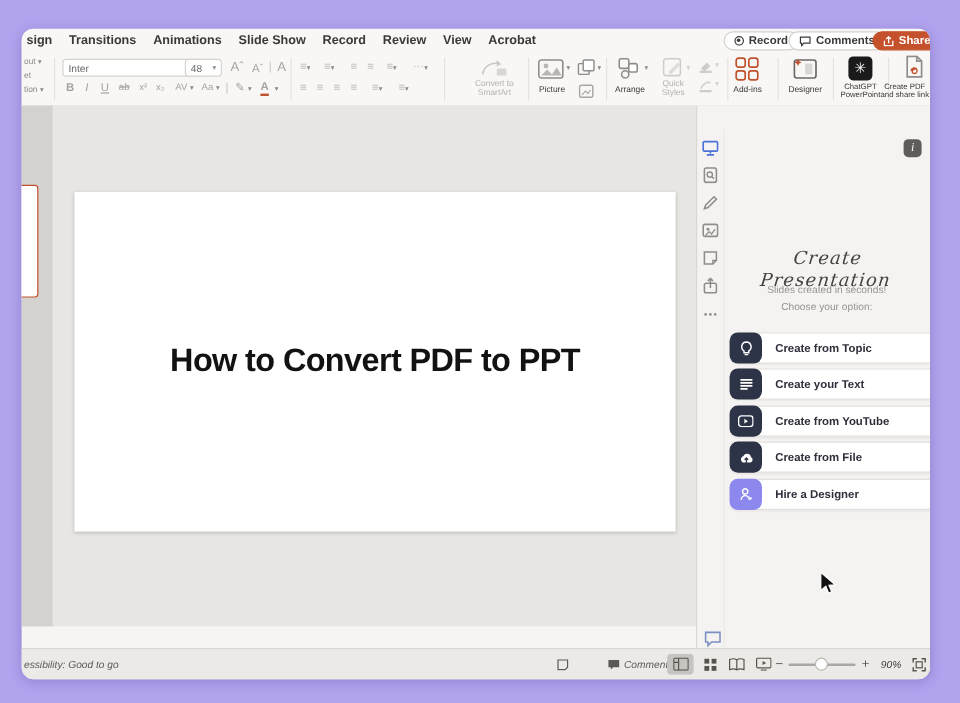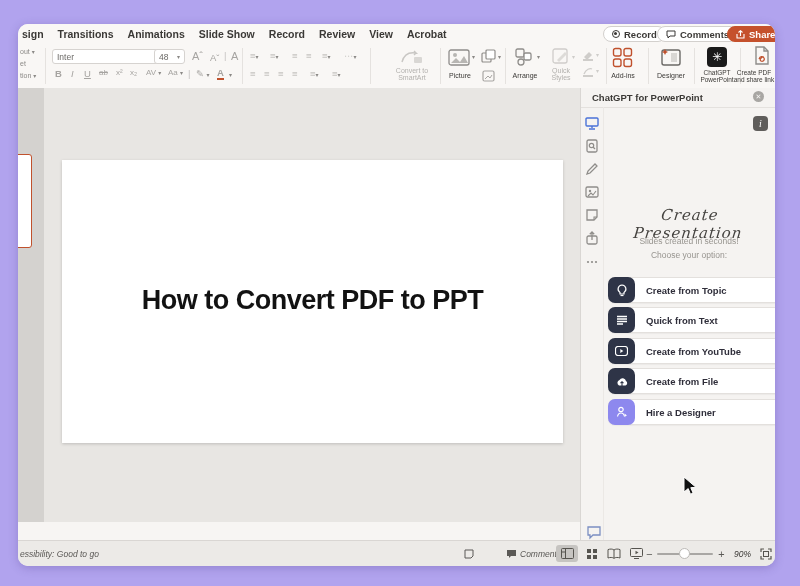--- a/index.html
+++ b/index.html
@@ -269,24 +269,20 @@
   </div>
 
   <div class="canvas">
     <div class="slide">
       <div class="slidetitle">How to Convert PDF to PPT</div>
     </div>
   </div>
 
 
   <div class="sidebar">
-    <div class="sb-header">
-      <span class="sb-title">ChatGPT for PowerPoint</span>
-      <span class="sb-close">✕</span>
-    </div>
     <div class="rail">
       <svg class="ricon" style="top:9px;" width="14" height="14" viewBox="0 0 14 14">
         <rect x="1" y="2" width="12" height="8" rx="1" fill="none" stroke="#4a72d8" stroke-width="1.4"></rect>
           <path d="M7 10v2M4 13h6" stroke="#4a72d8" stroke-width="1.4"></path>
       </svg>
       <svg class="ricon" style="top:32px;" width="14" height="14" viewBox="0 0 14 14">
         <rect x="2" y="1" width="10" height="12" rx="1.5" fill="none" stroke="#8f8d8a" stroke-width="1.3"></rect>
           <circle cx="6.5" cy="6.5" r="2.2" fill="none" stroke="#8f8d8a" stroke-width="1.2"></circle>
           <path d="M8 8l2 2" stroke="#8f8d8a" stroke-width="1.2"></path>
       </svg>
@@ -328,21 +324,21 @@
       </div>
       <span class="lbl">Create from Topic</span>
       <span class="chev">›</span>
     </div>
     <div class="sb-btn" style="top:219px;">
       <div class="iconsq" style="background:#2e3447;">
         <svg width="12" height="11" viewBox="0 0 12 11">
             <path d="M1 1.5h10M1 4h10M1 6.5h10M1 9h6" stroke="#fff" stroke-width="1.4"></path>
           </svg>
       </div>
-      <span class="lbl">Quick from Text</span>
+      <span class="lbl">Create your Text</span>
       <span class="chev">›</span>
     </div>
     <div class="sb-btn" style="top:250px;">
       <div class="iconsq" style="background:#2e3447;">
         <svg width="13" height="10" viewBox="0 0 13 10">
             <rect x=".5" y=".5" width="12" height="9" rx="2.5" fill="none" stroke="#fff" stroke-width="1.2"></rect>
             <path d="M5.3 3l3 2-3 2z" fill="#fff"></path>
           </svg>
       </div>
       <span class="lbl">Create from YouTube</span>

